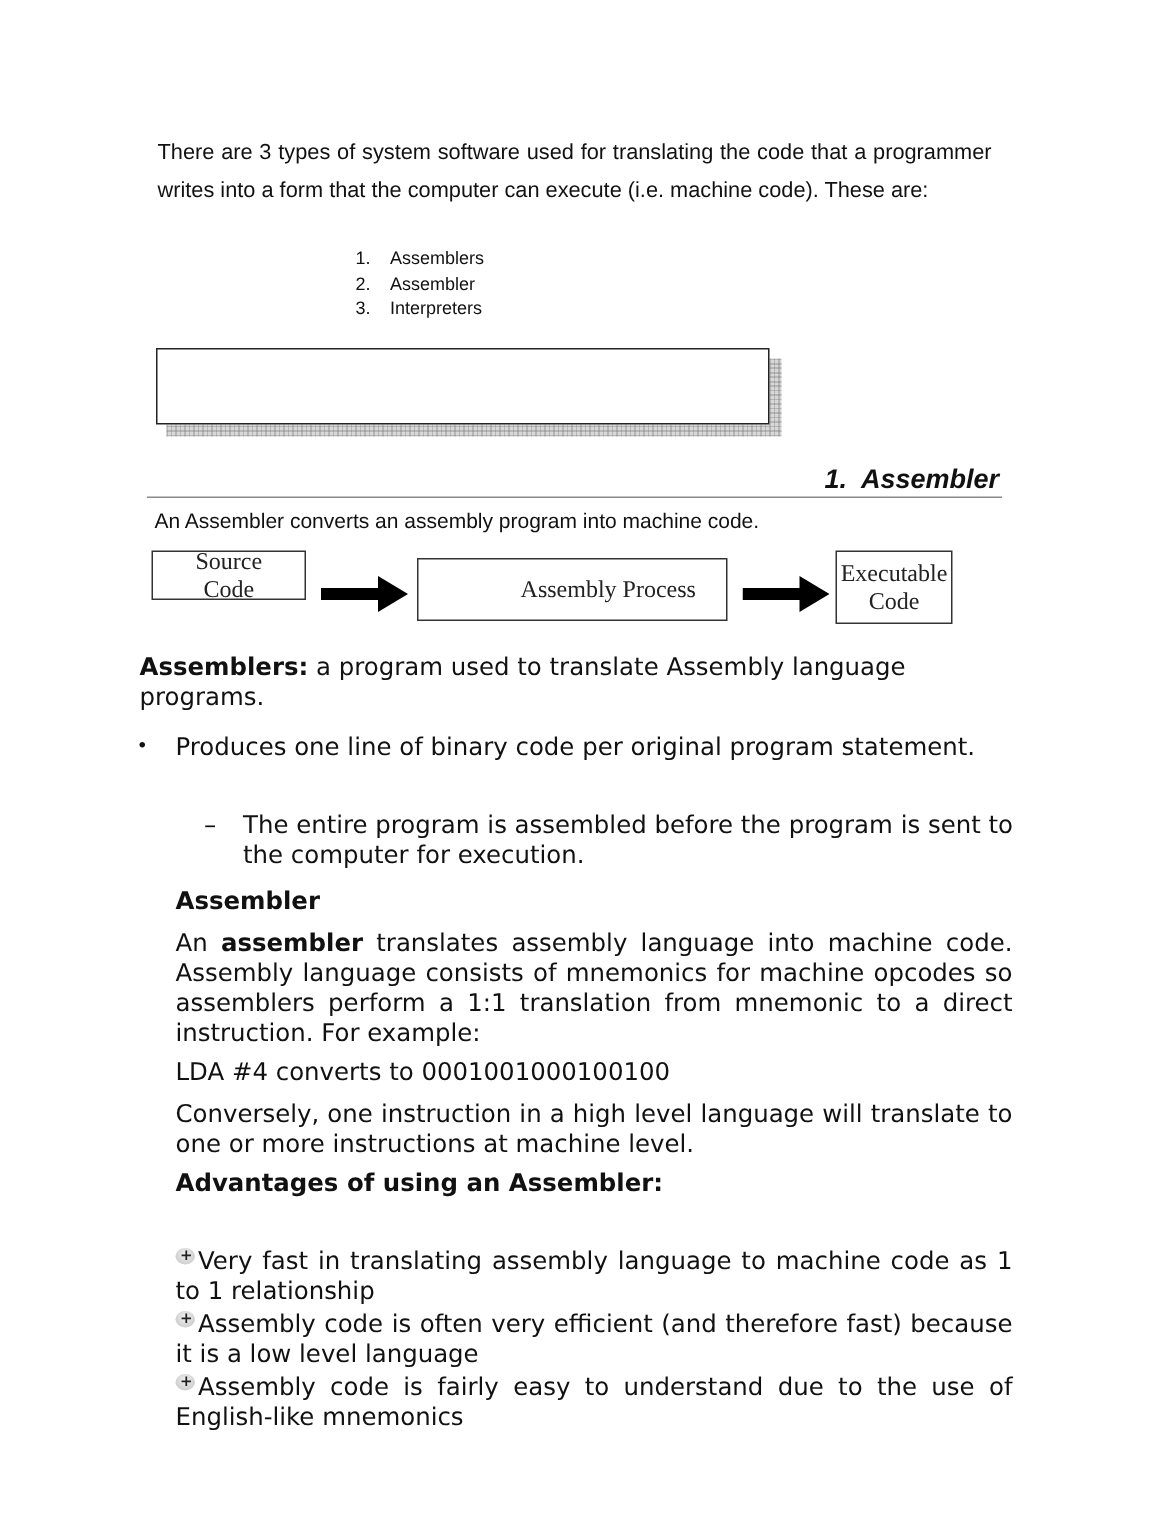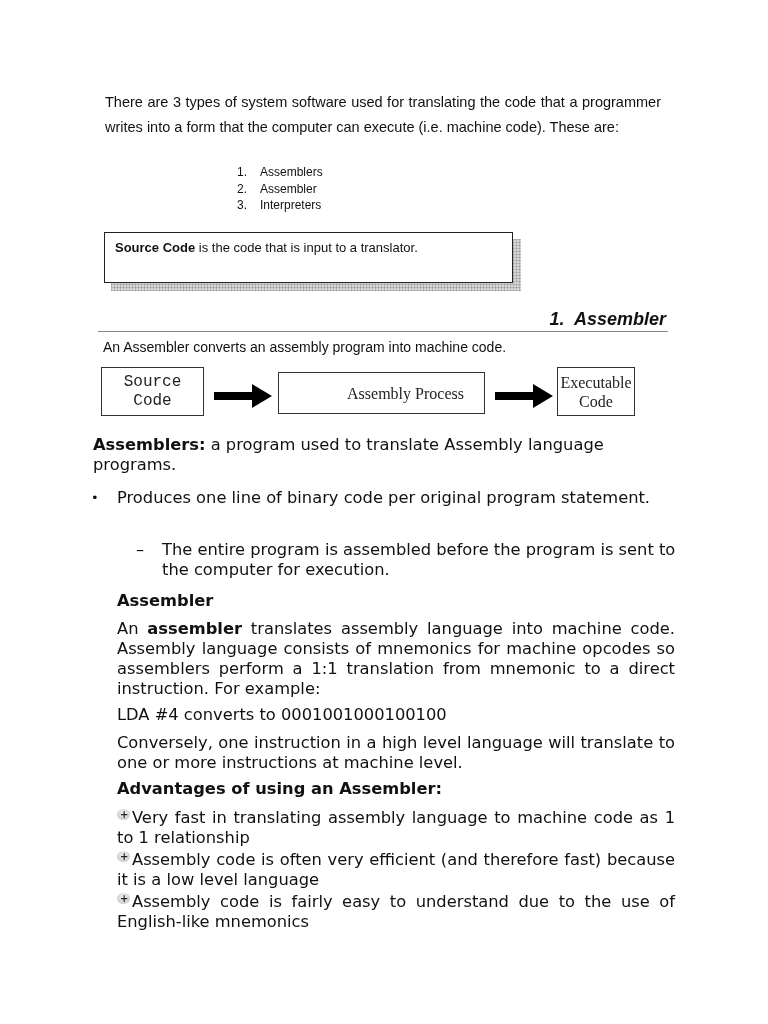--- a/index.html
+++ b/index.html
@@ -36,47 +36,46 @@
 
   
   .big { font-size:16.3px; line-height:20px; }
   .assdef { left:93px; top:435px; width:580px; }
   .bullet1 { left:117px; top:488px; width:540px; }
   .bullet1 .dot { left:-26px; top:0; }
   .dash1 { left:162px; top:540px; width:520px; }
   .dash1 .dash { left:-26px; top:0; }
   .subhead { left:117px; top:591px; font-weight:bold; }
   .para { left:117px; width:558px; text-align:justify; text-align-last:left; }
-  .adv { left:117px; width:558px; text-align:justify; text-align-last:left; }
+  .adv { left:117px; width:558px; text-align:justify; text-align-last:left;margin-top:23px; }
   .advicon { display:inline-block; width:13px; height:11px; border-radius:50%; background:radial-gradient(circle at 50% 40%, #f4f4f4 0%, #cfcfcf 70%, #b5b5b5 100%); position:relative; vertical-align:3px; margin-right:2px; }
   .advicon::after { content:"+"; position:absolute; left:3px; top:-4px; font-size:10px; font-weight:bold; color:#222; font-family:"DejaVu Sans", sans-serif; }
 </style>
 </head>
 <body>
 
 <div class="abs intro arial">
   <p>There are 3 types of system software used for translating the code that a programmer writes into a form that the computer can execute (i.e. machine code). These are:</p>
 </div>
 
 <div class="abs types arial">
   <div><span class="num">1.</span><span>Assemblers</span></div>
   <div><span class="num">2.</span><span>Assembler</span></div>
   <div><span class="num">3.</span><span>Interpreters</span></div>
 </div>
 
 <div class="abs defshadow"></div>
 <div class="abs defbox arial">
-  <div><b>Source Code</b><span> is the code that is input to a translator.</span></div>
 </div>
 
 <div class="abs sechead arial" style="white-space:pre;">1.  Assembler</div>
 <div class="abs secline"></div>
 <div class="abs secdesc arial">An Assembler converts an assembly program into machine code.</div>
 
-<div class="abs fbox times" style="left:101px; top:367px; width:103px; height:49px;font-family:Liberation Mono, monospace;">
+<div class="abs fbox times" style="left:101px; top:367px; width:103px; height:33px;">
   <div><span>Source</span><br><span>Code</span></div>
 </div>
 <svg class="abs arrow" style="left:214px; top:384px;" width="58" height="24" viewBox="0 0 58 24">
   <rect x="0" y="8" width="40" height="8" fill="#000"></rect>
   <polygon points="38,0 58,12 38,24" fill="#000"></polygon>
 </svg>
 <div class="abs fbox times" style="left:278px; top:372px; width:207px; height:42px;padding-left:48px;">
   <span>Assembly Process</span>
 </div>
 <svg class="abs arrow" style="left:495px; top:384px;" width="58" height="24" viewBox="0 0 58 24">

